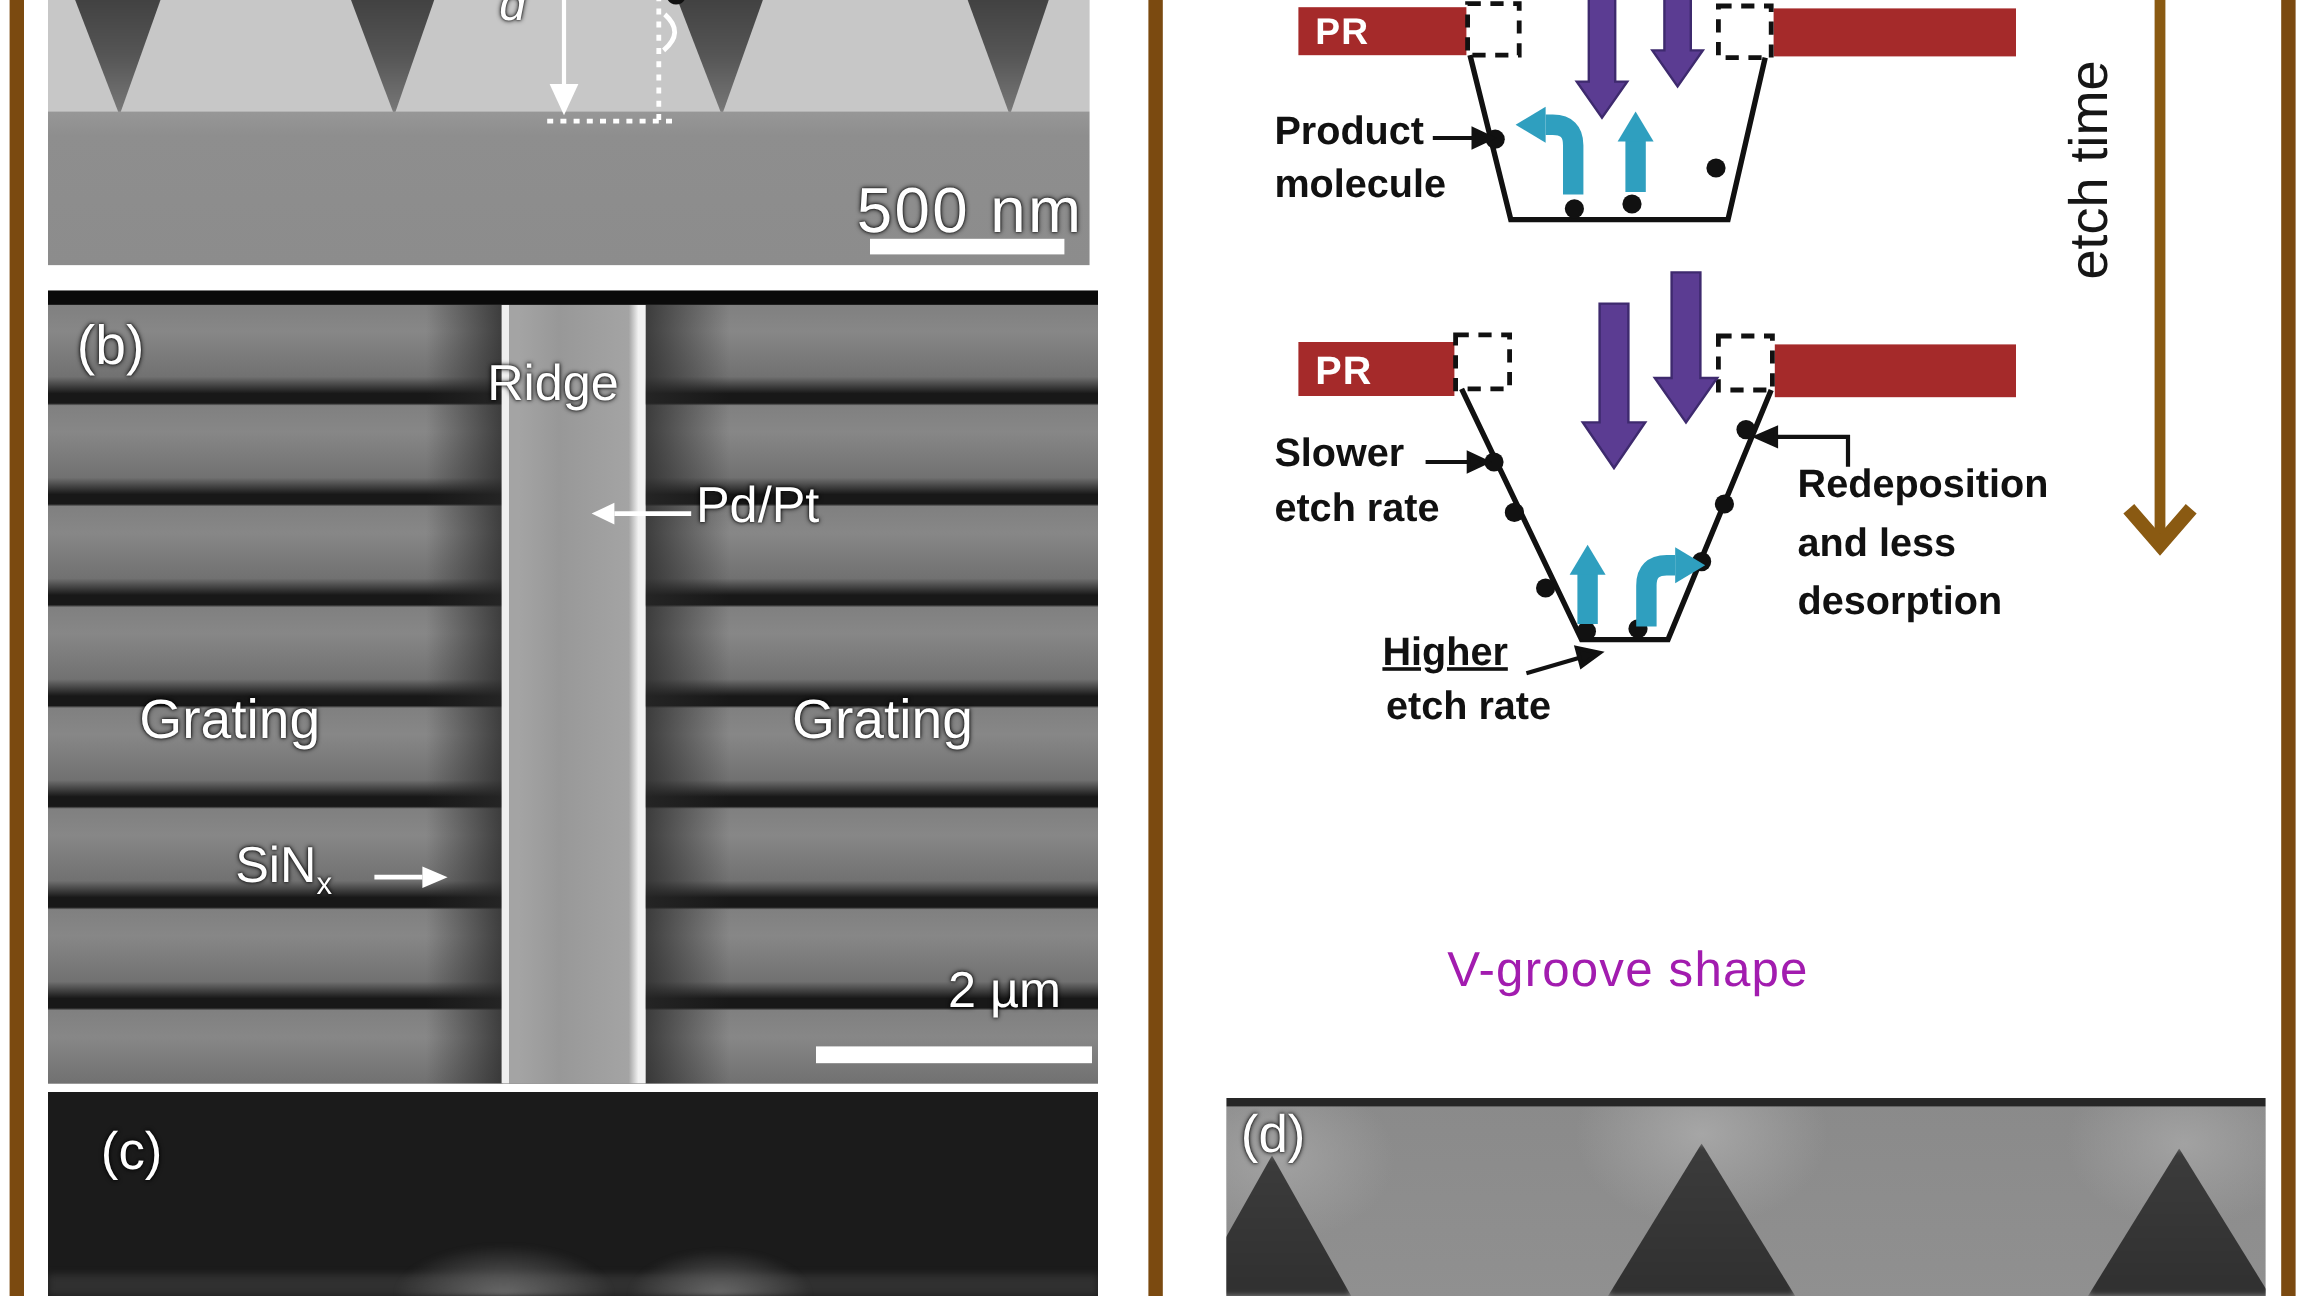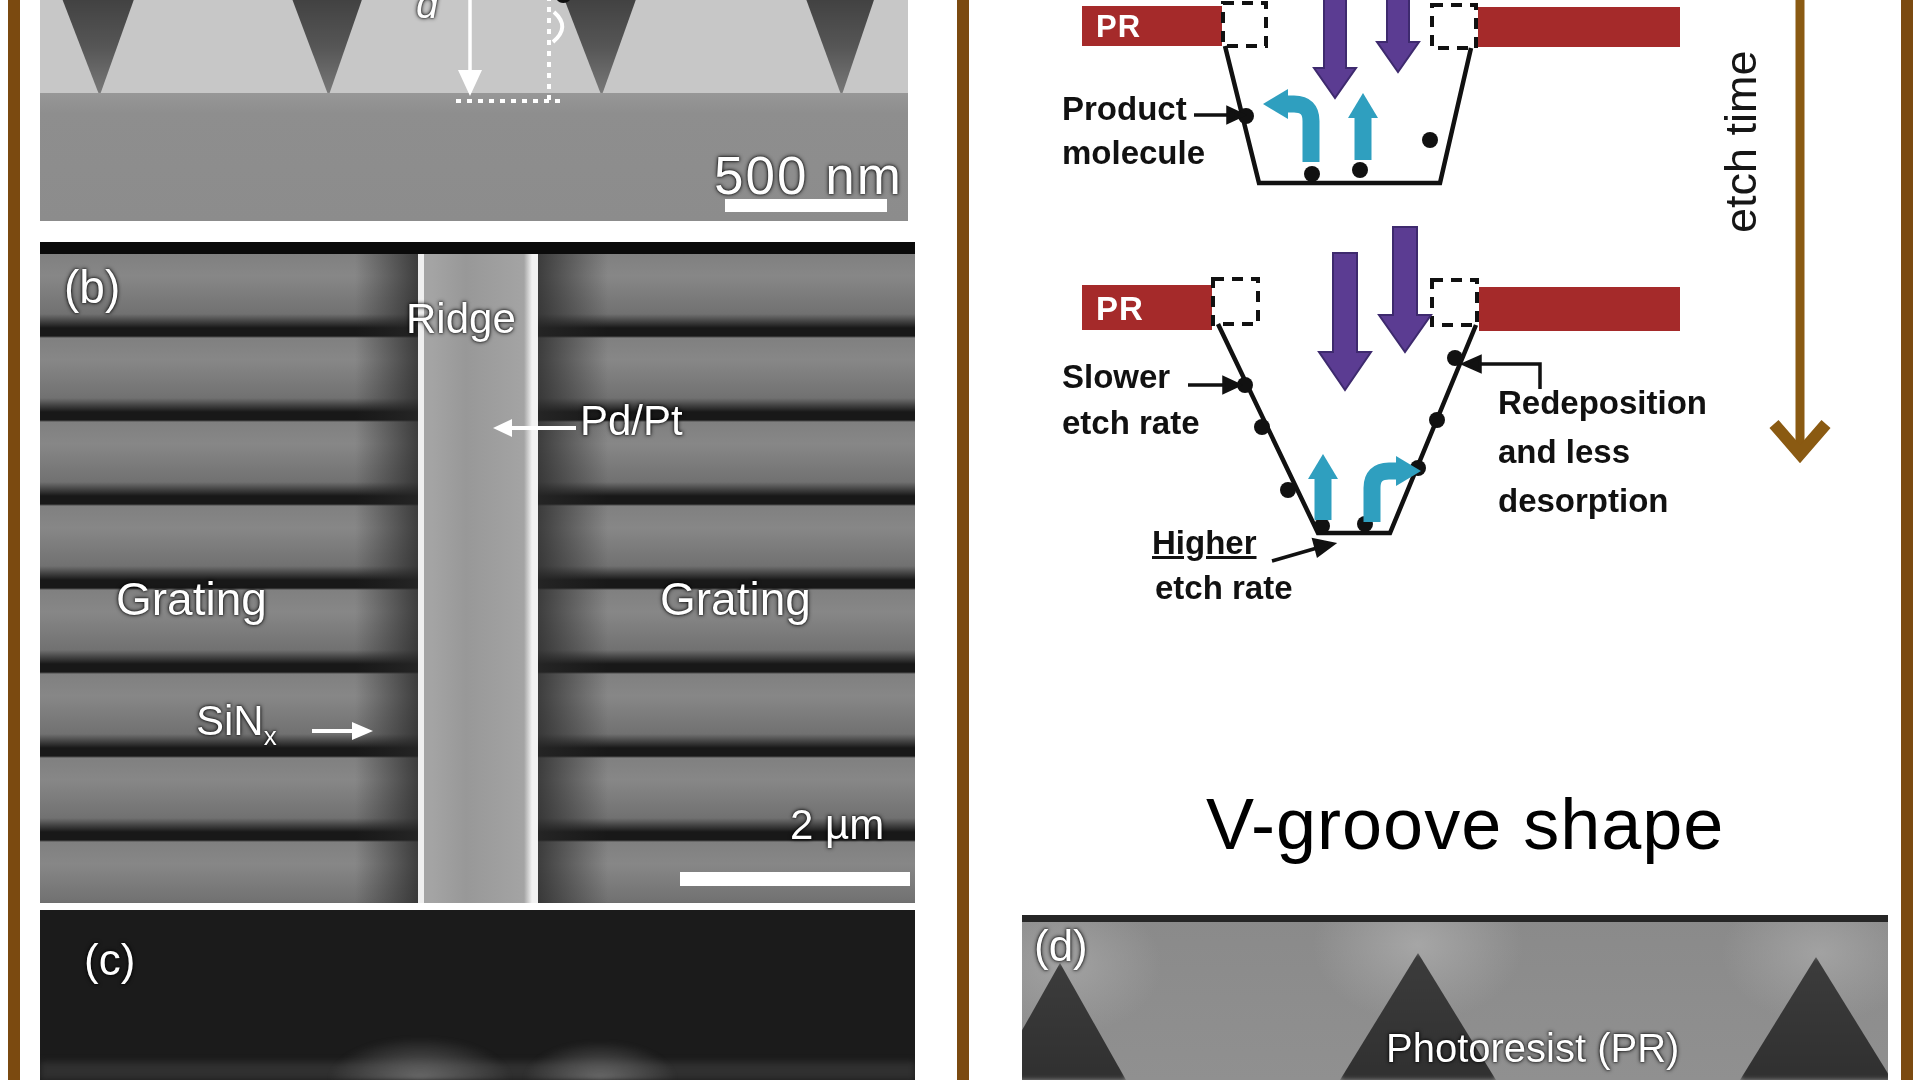--- a/index.html
+++ b/index.html
@@ -41,21 +41,21 @@
     linear-gradient(180deg,#8a8a8a 0,#909090 100%);}
   .d-border{position:absolute;left:0;top:0;width:100%;height:7px;background:#262626;}
   .d-tri{position:absolute;filter:blur(2.5px);clip-path:polygon(50% 0,100% 100%,0 100%);
          background:linear-gradient(180deg,#3c3c3c 0,#303030 100%);}
 
   
   .sem{position:absolute;color:#fff;line-height:1;white-space:nowrap;
        text-shadow:0 0 4px rgba(0,0,0,.95),0 0 2px rgba(0,0,0,.8);}
   .slbl{position:absolute;color:#111;font-weight:bold;font-size:33px;line-height:1;white-space:nowrap;}
   .prtxt{position:absolute;color:#fff;font-weight:bold;line-height:1;letter-spacing:1px;}
-  #vgroove{position:absolute;left:1206px;top:788px;font-size:72px;color:#000000;letter-spacing:1px;line-height:1;}
+  #vgroove{position:absolute;left:1206px;top:788px;font-size:41px;color:#a21caf;letter-spacing:1px;line-height:1;}
   #etch-time{position:absolute;left:1714px;top:28px;width:54px;height:228px;
      writing-mode:vertical-rl;transform:rotate(180deg);font-size:45px;color:#161616;
      text-align:center;line-height:54px;}
   sub.sx{font-size:26px;vertical-align:-10px;}
 </style>
 </head>
 <body>
 
 <div id="fig">
 
@@ -185,21 +185,20 @@
   <div class="sem" style="left:64px;top:264px;font-size:46px;">(b)</div>
   <div class="sem" style="left:406px;top:298px;font-size:42px;">Ridge</div>
   <div class="sem" style="left:580px;top:400px;font-size:42px;">Pd/Pt</div>
   <div class="sem" style="left:116px;top:576px;font-size:46px;">Grating</div>
   <div class="sem" style="left:660px;top:576px;font-size:46px;">Grating</div>
   <div class="sem" style="left:196px;top:700px;font-size:42px;"><span>SiN</span><sub class="sx">x</sub></div>
   <div class="sem" style="left:742px;top:804px;font-size:42px;margin-left:48px;">2 µm</div>
 
   <div class="sem" style="left:84px;top:938px;font-size:44px;">(c)</div>
   <div class="sem" style="left:1034px;top:924px;font-size:44px;">(d)</div>
-  <div class="sem" style="left:1386px;top:1028px;font-size:40px;">Photoresist (PR)</div>
 
   <div class="prtxt" style="left:1096px;top:11px;font-size:31px;">PR</div>
   <div class="prtxt" style="left:1096px;top:292px;font-size:33px;">PR</div>
 
   <div class="slbl" style="left:1062px;top:92px;">Product</div>
   <div class="slbl" style="left:1062px;top:136px;">molecule</div>
 
   <div class="slbl" style="left:1062px;top:360px;">Slower</div>
   <div class="slbl" style="left:1062px;top:406px;">etch rate</div>
 

